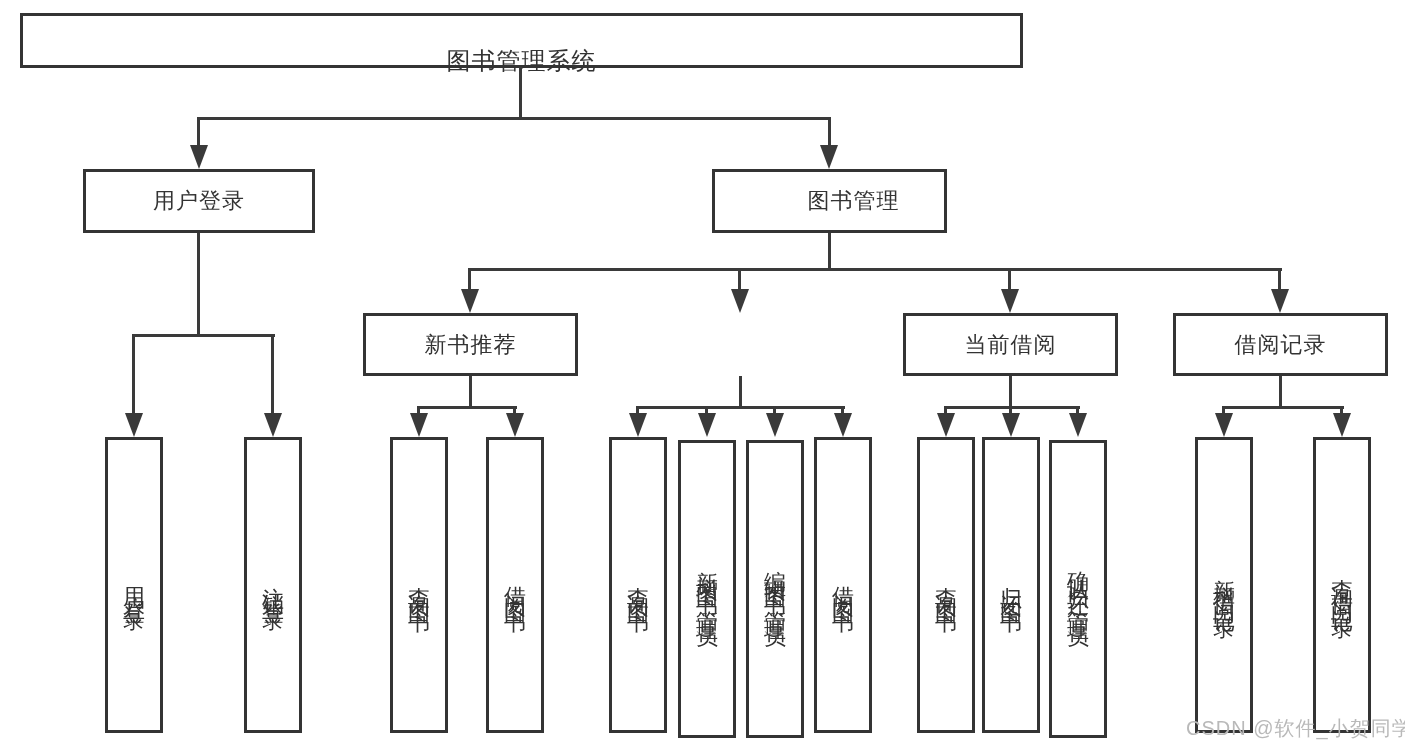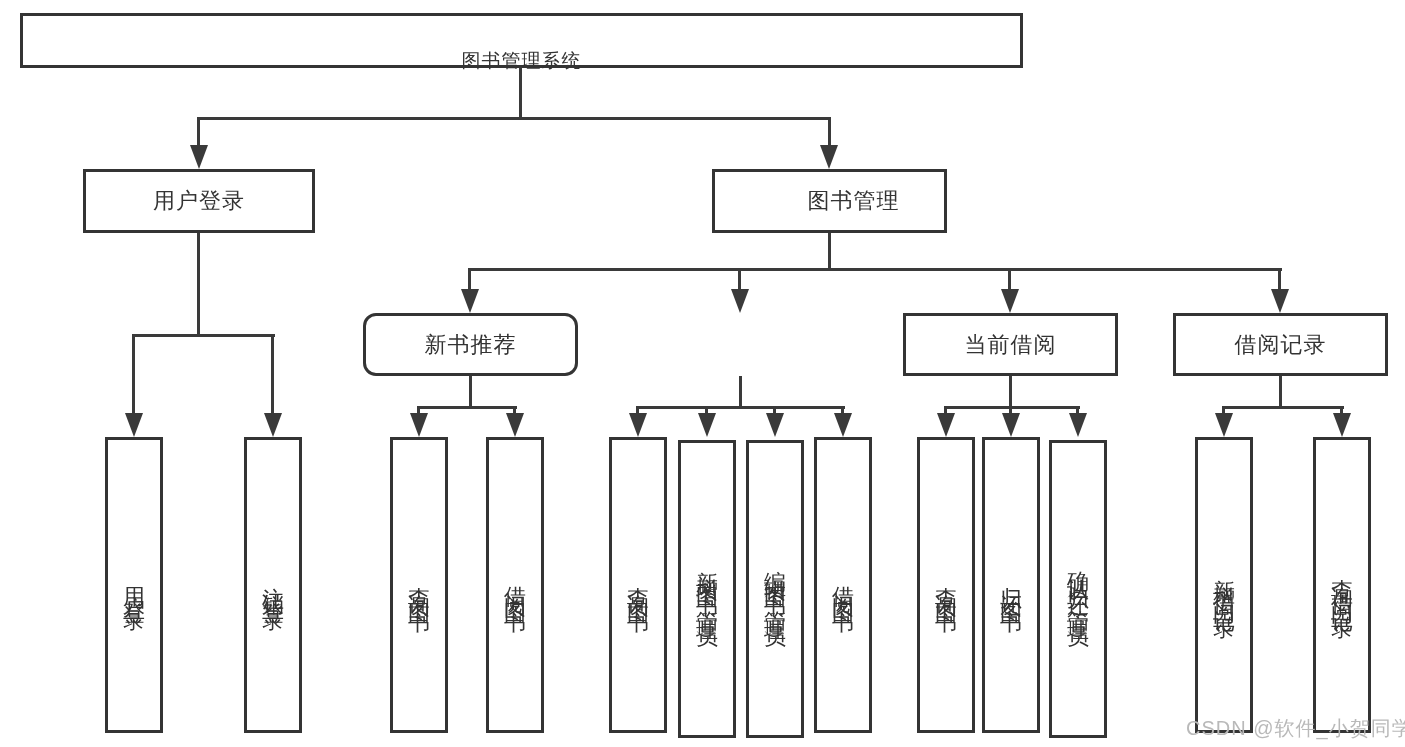--- a/index.html
+++ b/index.html
@@ -5,21 +5,21 @@
   html,body{margin:0;padding:0;background:#ffffff;}
   #stage{
     position:relative;width:1405px;height:747px;background:#ffffff;overflow:hidden;
     font-family:"Liberation Sans","DejaVu Sans",sans-serif;color:#333333;
   }
   .box{
     position:absolute;background:#ffffff;border:3px solid #343434;box-sizing:border-box;
     display:flex;align-items:center;justify-content:center;color:#333333;
   }
   .hlabel{font-size:22px;letter-spacing:1px;white-space:nowrap;}
-  .root-label{font-size:19px;margin-top:40px;}
+  .root-label{font-size:24px;margin-top:40px;}
   .leaf{
     writing-mode:vertical-rl;text-orientation:mixed;
     font-size:22px;letter-spacing:8px;line-height:1.1;
     top:437px;height:296px;width:58px;
   }
   .leaf.tall{top:440px;height:298px;}
   .line{position:absolute;background:#3a3a3a;}
   .arrow{
     position:absolute;width:0;height:0;
     border-left:9px solid transparent;border-right:9px solid transparent;
@@ -40,21 +40,21 @@
   </div>
 
   <div class="box" style="left:83px;top:169px;width:232px;height:64px;">
     <span class="hlabel">用户登录</span>
   </div>
 
   <div class="box" style="left:712px;top:169px;width:235px;height:64px;padding-left:48px;">
     <span class="hlabel">图书管理</span>
   </div>
 
-  <div class="box" style="left:363px;top:313px;width:215px;height:63px;border-radius:13px;">
+  <div class="box" style="left:363px;top:313px;width:215px;height:63px;">
     <span class="hlabel">新书推荐</span>
   </div>
 
 
   <div class="box" style="left:903px;top:313px;width:215px;height:63px;justify-content:center;">
     <span class="hlabel">当前借阅</span>
   </div>
 
   <div class="box" style="left:1173px;top:313px;width:215px;height:63px;">
     <span class="hlabel">借阅记录</span>

